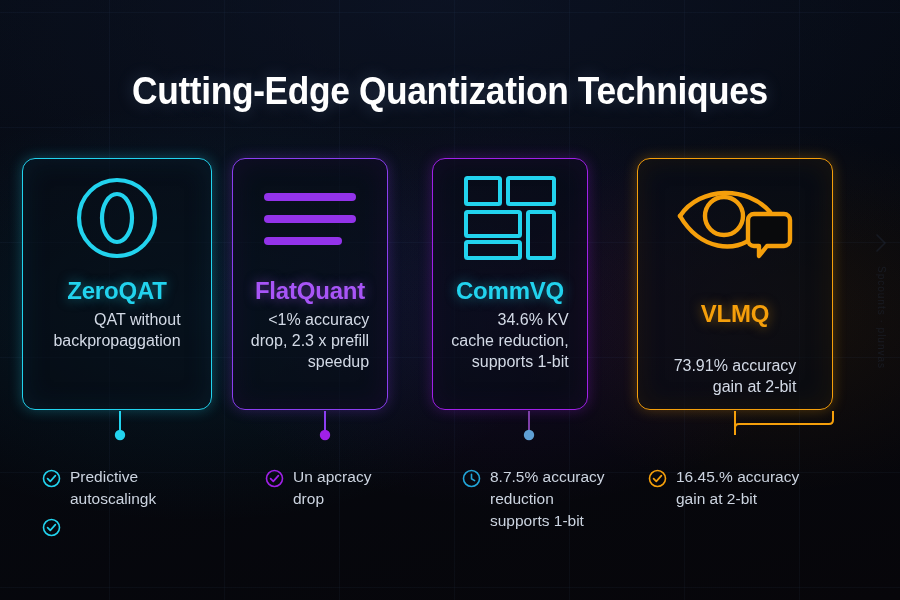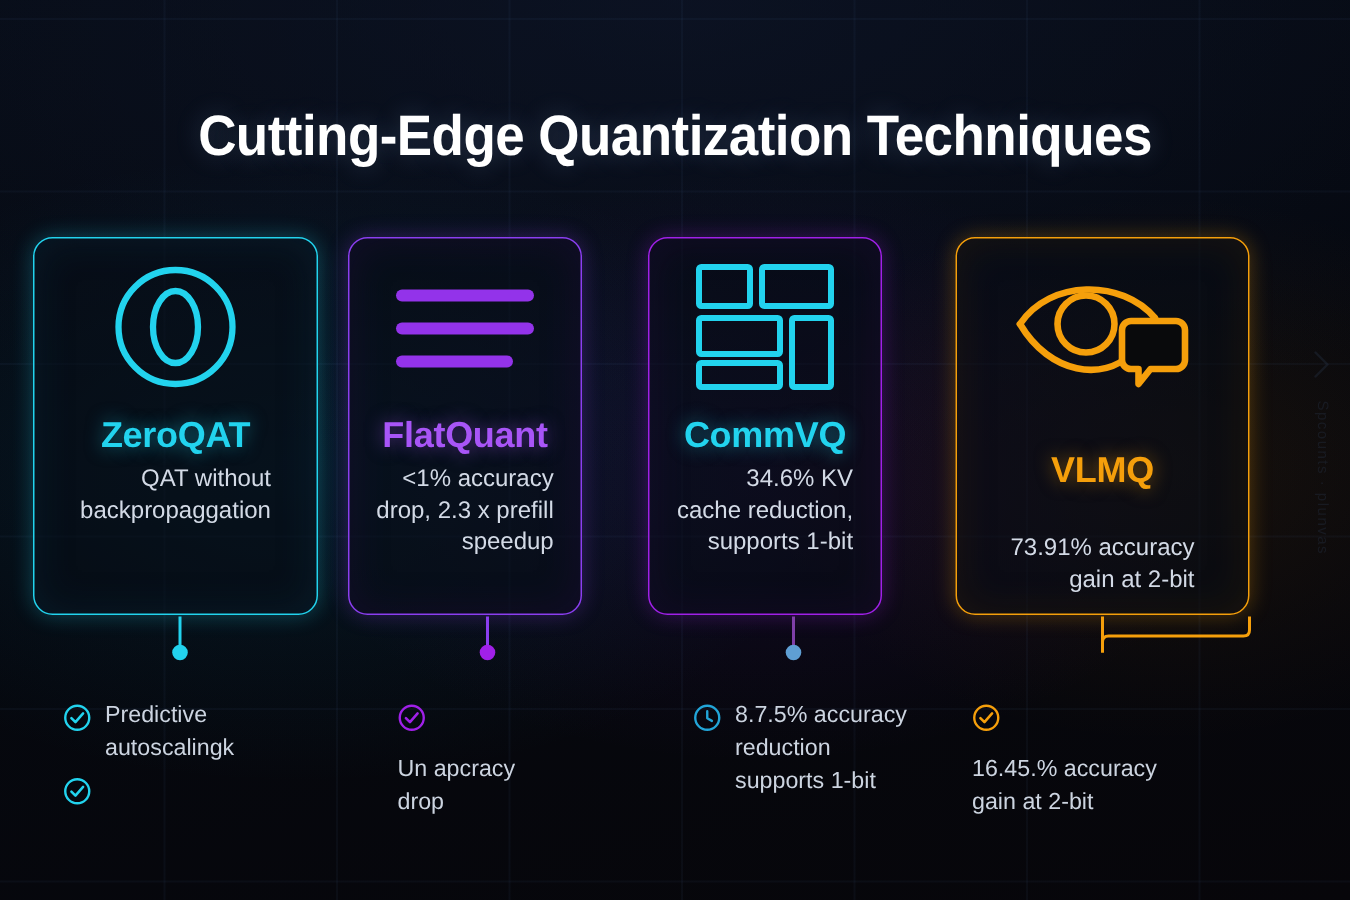--- a/index.html
+++ b/index.html
@@ -208,21 +208,21 @@
 <div class="check-item" style="left:42px; top:515px; width:40px;">
   <span class="check-icon">
     <svg width="19" height="19" viewBox="0 0 19 19">
       <circle cx="9.5" cy="9.5" r="8" fill="none" stroke="#22d3ee" stroke-width="1.6"></circle>
       <path d="M5.6 9.7 L8.3 12.4 L13.4 6.6" fill="none" stroke="#22d3ee" stroke-width="1.7" stroke-linecap="round" stroke-linejoin="round"></path>
     </svg>
   </span>
   <span class="check-text"></span>
 </div>
 
-<div class="check-item" style="left:265px; top:466px; width:160px;flex-direction:column;">
+<div class="check-item" style="left:265px; top:466px; width:160px;">
   <span class="check-icon">
     <svg width="19" height="19" viewBox="0 0 19 19">
       <circle cx="9.5" cy="9.5" r="8" fill="none" stroke="#a020e8" stroke-width="1.6"></circle>
       <path d="M5.6 9.7 L8.3 12.4 L13.4 6.6" fill="none" stroke="#a020e8" stroke-width="1.7" stroke-linecap="round" stroke-linejoin="round"></path>
     </svg>
   </span>
   <span class="check-text">Un apcracy
 drop</span>
 </div>
 
@@ -231,21 +231,21 @@
     <svg width="19" height="19" viewBox="0 0 19 19">
       <circle cx="9.5" cy="9.5" r="8" fill="none" stroke="#22a5d8" stroke-width="1.6"></circle>
       <path d="M9.5 5.2 L9.5 9.8 L12.6 11.6" fill="none" stroke="#22a5d8" stroke-width="1.6" stroke-linecap="round" stroke-linejoin="round"></path>
     </svg>
   </span>
   <span class="check-text">8.7.5% accuracy
 reduction
 supports 1-bit</span>
 </div>
 
-<div class="check-item" style="left:648px; top:466px; width:190px;flex-direction:column;">
+<div class="check-item" style="left:648px; top:466px; width:190px;">
   <span class="check-icon">
     <svg width="19" height="19" viewBox="0 0 19 19">
       <circle cx="9.5" cy="9.5" r="8" fill="none" stroke="#f59f0b" stroke-width="1.6"></circle>
       <path d="M5.6 9.7 L8.3 12.4 L13.4 6.6" fill="none" stroke="#f59f0b" stroke-width="1.7" stroke-linecap="round" stroke-linejoin="round"></path>
     </svg>
   </span>
   <span class="check-text">16.45.% accuracy
 gain at 2-bit</span>
 </div>
 

